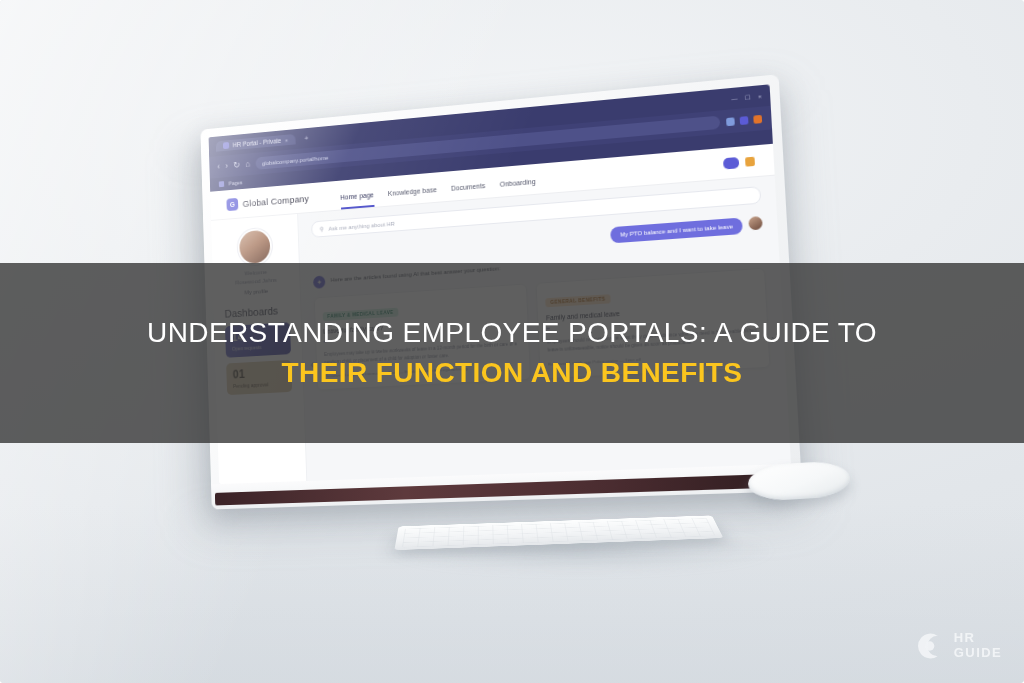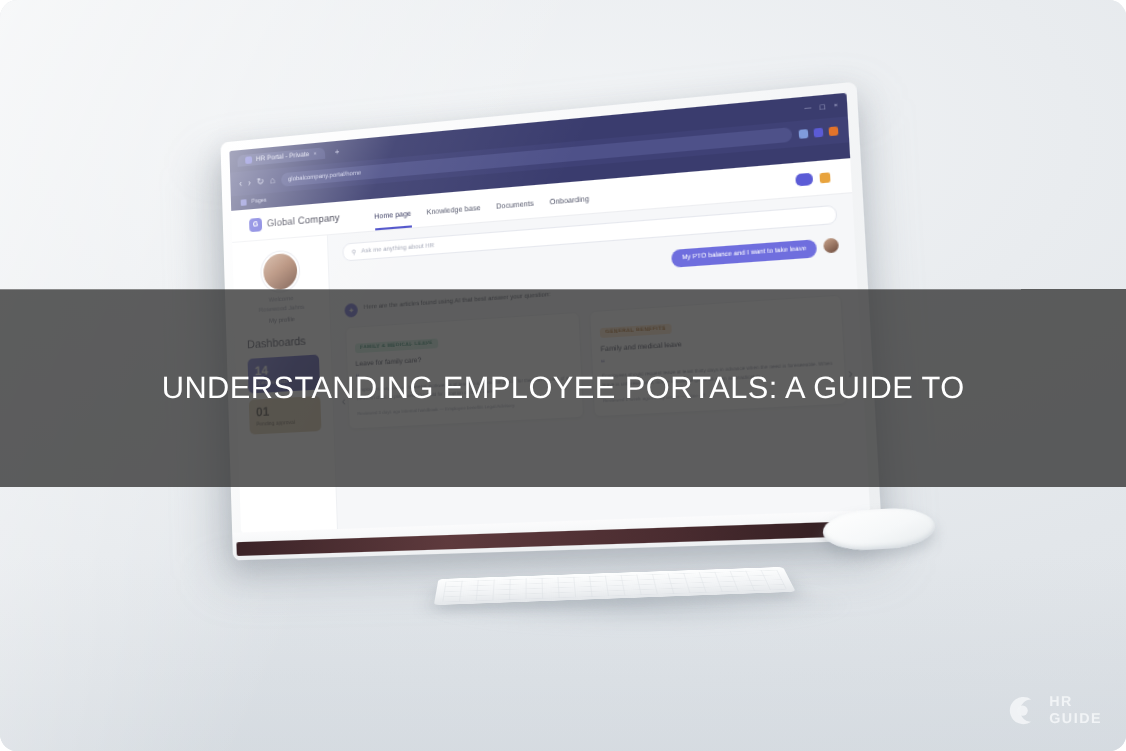--- a/index.html
+++ b/index.html
@@ -14,21 +14,21 @@
     overflow: hidden;
     font-family: "Liberation Sans", sans-serif;
   }
 
   
   .stage {
     position: relative;
     width: 1024px;
     height: 683px;
     background: #e6e9ec;
-    border-radius: 16px;
+    border-radius: 4px;
     overflow: hidden;
   }
 
   
   .backdrop {
     position: absolute;
     inset: 0;
     background:
       radial-gradient(120% 90% at 50% 18%, #f2f4f6 0%, #e9ecef 38%, #e2e6ea 70%, #dfe3e7 100%);
   }
@@ -509,20 +509,21 @@
     </div>
   </div>
 
   <div class="keyboard">
     <div class="keyboard-keys"></div>
   </div>
   <div class="mouse"></div>
 
   <div class="band">
     <div class="band-line1">UNDERSTANDING EMPLOYEE PORTALS: A GUIDE TO</div>
+    <div class="band-line2">THEIR FUNCTION AND BENEFITS</div>
   </div>
 
   <div class="watermark">
     <svg class="wm-mark" viewBox="0 0 40 40">
       <path d="M30 6.5 A16.5 16.5 0 1 0 30 33.5 A13.2 13.2 0 1 1 30 6.5 Z" fill="#f4f6f8" opacity="0.92"></path>
       <circle cx="19.5" cy="20" r="6.3" fill="#f4f6f8" opacity="0.92"></circle>
     </svg>
     <div class="wm-text">
       <div>HR</div>
       <div>GUIDE</div>

